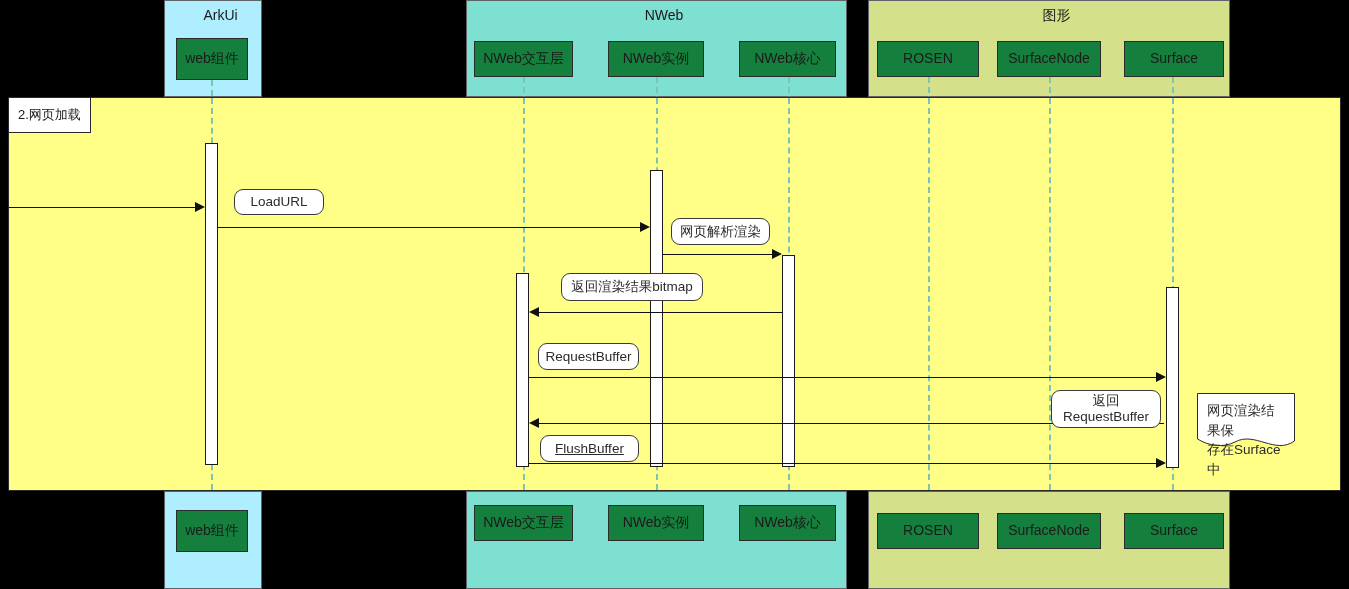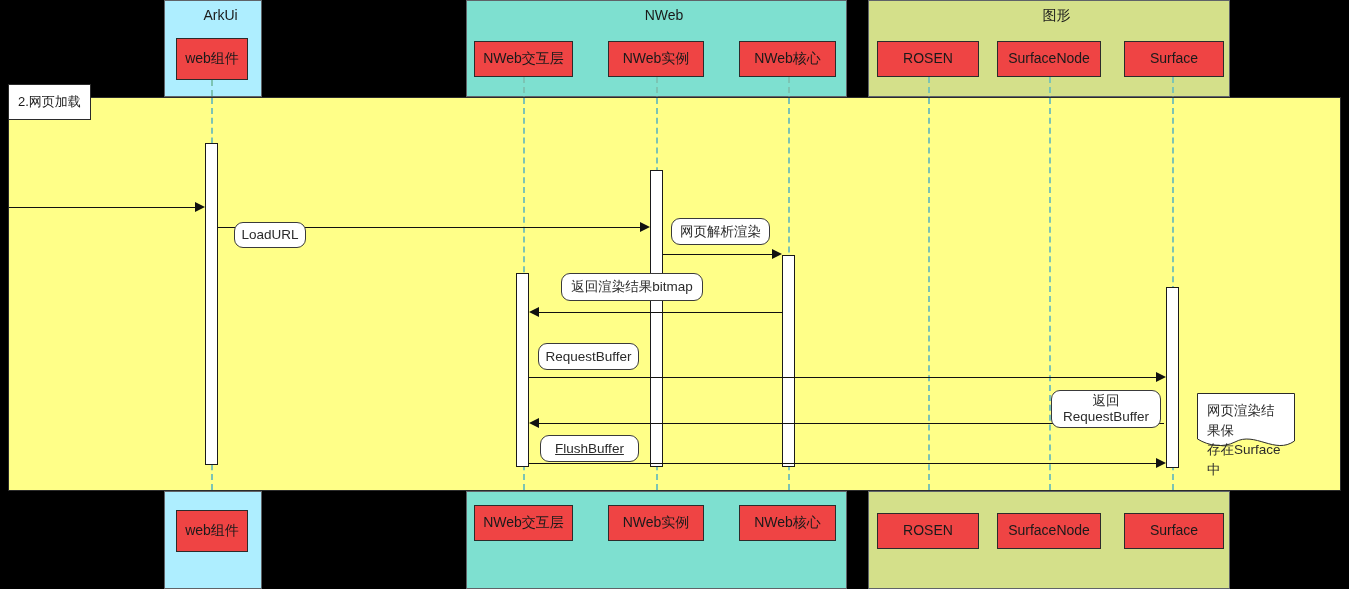--- a/index.html
+++ b/index.html
@@ -29,21 +29,21 @@
     text-align: center;
     font-size: 14px;
     color: #1a1a1a;
     font-family: "Liberation Sans", "DejaVu Sans", sans-serif;
     padding-left: 15px;
   }
   
   .part-box {
     position: absolute;
     box-sizing: border-box;
-    background: #ef4444;
+    background: #15803d;
     border: 1px solid #2b2b2b;
     display: flex;
     align-items: center;
     justify-content: center;
     font-size: 14px;
     color: #1a1a1a;
     text-align: center;
     line-height: 1.1;
   }
   
@@ -158,34 +158,34 @@
   <div class="fragment" style="left:8px; top:97px; width:1333px; height:394px;"></div>
 
   <div class="lifeline" style="left:211px; top:98px; height:392px;"></div>
   <div class="lifeline" style="left:523px; top:98px; height:392px;"></div>
   <div class="lifeline" style="left:656px; top:98px; height:392px;"></div>
   <div class="lifeline" style="left:788px; top:98px; height:392px;"></div>
   <div class="lifeline" style="left:928px; top:98px; height:392px;"></div>
   <div class="lifeline" style="left:1049px; top:98px; height:392px;"></div>
   <div class="lifeline" style="left:1172px; top:98px; height:392px;"></div>
 
-  <div class="fragment-label" style="left:8px; top:84px; width:83px; height:36px;">2.网页加载</div>
+  <div class="fragment-label" style="left:8px; top:97px; width:83px; height:36px;">2.网页加载</div>
 
   <div class="activation" style="left:205px; top:143px; width:13px; height:322px;"></div>
   <div class="activation" style="left:650px; top:170px; width:13px; height:297px;"></div>
   <div class="activation" style="left:782px; top:255px; width:13px; height:212px;"></div>
   <div class="activation" style="left:516px; top:273px; width:13px; height:194px;"></div>
   <div class="activation" style="left:1166px; top:287px; width:13px; height:181px;"></div>
 
   <div class="msg-line" style="left:9px; top:207px; width:186px;"></div>
   <div class="msg-arrow right" style="left:195px; top:202px;"></div>
 
   <div class="msg-line" style="left:218px; top:227px; width:422px;"></div>
   <div class="msg-arrow right" style="left:640px; top:222px;"></div>
-  <div class="msg-label" style="left:234px; top:189px; width:72px; height:26px;margin-top:33px;">LoadURL</div>
+  <div class="msg-label" style="left:234px; top:189px; width:90px; height:26px;">LoadURL</div>
 
   <div class="msg-line" style="left:663px; top:254px; width:109px;"></div>
   <div class="msg-arrow right" style="left:772px; top:249px;"></div>
   <div class="msg-label" style="left:671px; top:218px; width:99px; height:27px;">网页解析渲染</div>
 
   <div class="msg-line" style="left:539px; top:312px; width:244px;"></div>
   <div class="msg-arrow left" style="left:529px; top:307px;"></div>
   <div class="msg-label" style="left:561px; top:273px; width:142px; height:28px;">返回渲染结果bitmap</div>
 
   <div class="msg-line" style="left:529px; top:377px; width:632px;"></div>

